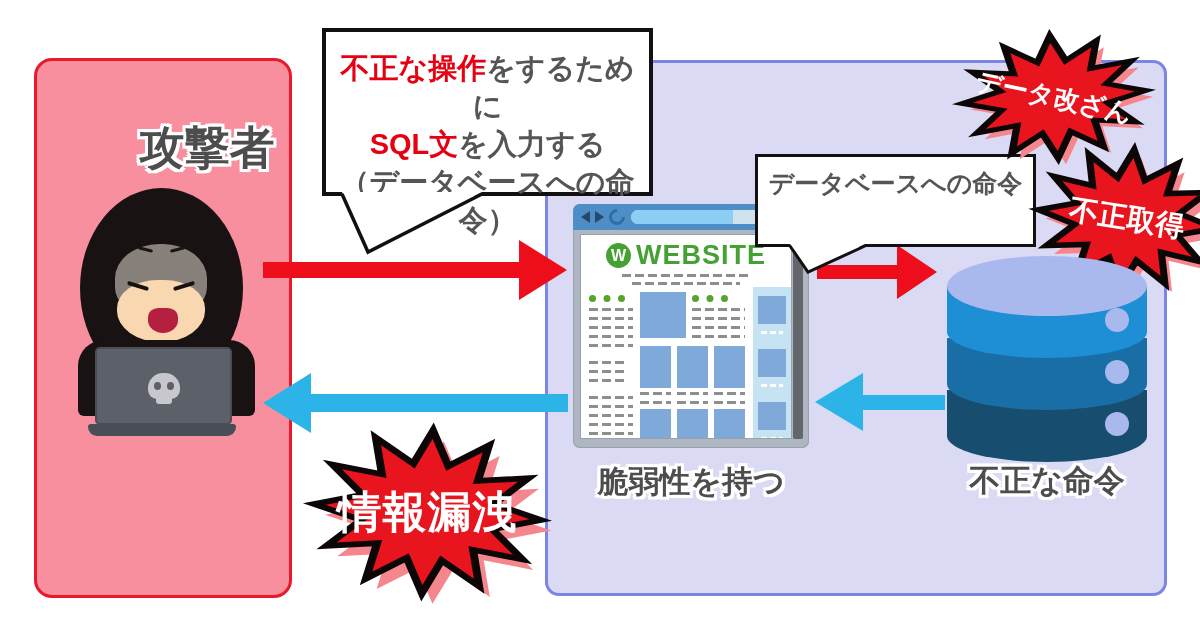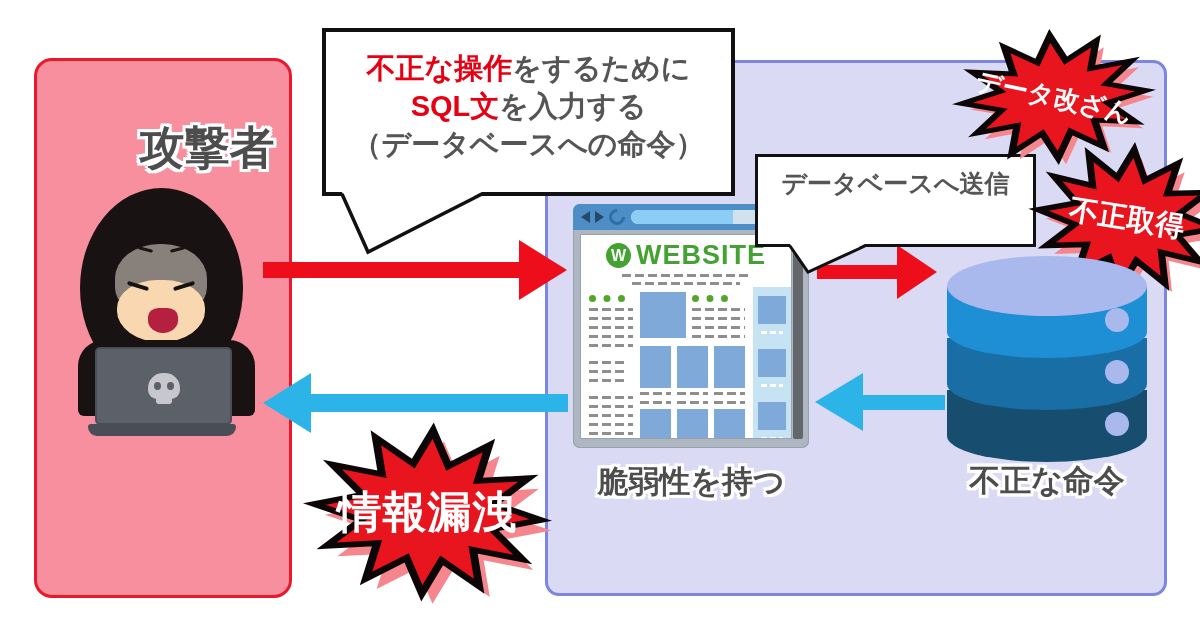--- a/index.html
+++ b/index.html
@@ -87,21 +87,21 @@
   #db>div{position:absolute;}
   .db-band{left:0;width:200px;height:72px;border-radius:0 0 50% 50%/0 0 26px 26px;}
   .db-b1{top:30px;background:#1e8fd4;z-index:3;}
   .db-b2{top:82px;background:#1a6ea6;z-index:2;}
   .db-b3{top:134px;background:#174e6f;z-index:1;}
   .db-top{left:0;top:0;width:200px;height:60px;background:#a9b8ed;border-radius:50%;z-index:4;}
   .db-dot{left:158px;width:24px;height:24px;background:#a9b8ed;border-radius:50%;z-index:5;}
   .db-d1{top:52px;} .db-d2{top:104px;} .db-d3{top:156px;}
   
   .bubble{position:absolute;background:#fff;box-sizing:border-box;text-align:center;font-weight:bold;color:#555555;}
-  #bubble-sql{left:322px;top:28px;width:413px;height:168px;border:4px solid #111;font-size:29px;line-height:38px;padding-top:17px;}
+  #bubble-sql{left:322px;top:28px;width:331px;height:168px;border:4px solid #111;font-size:29px;line-height:38px;padding-top:17px;}
   #bubble-send{left:755px;top:154px;width:281px;height:93px;border:3px solid #111;font-size:25px;line-height:34px;padding-top:9px;}
   .red-text{color:#e60012;}
   .tail{position:absolute;overflow:visible;}
   
   .burst{position:absolute;}
   .burst svg{position:absolute;left:0;top:0;width:100%;height:100%;overflow:visible;}
   .burst-label{position:absolute;left:0;top:0;width:100%;height:100%;display:flex;align-items:center;justify-content:center;
     color:#ffffff;font-weight:bold;white-space:nowrap;}
   #burst-tamper{left:955px;top:31px;width:198px;height:132px;}
   #burst-tamper .burst-label{font-size:26px;transform:rotate(12deg);}
@@ -243,21 +243,21 @@
   <div><span class="red-text">不正な操作</span><span>をするために</span></div>
   <div><span class="red-text">SQL文</span><span>を入力する</span></div>
   <div>（データベースへの命令）</div>
 </div>
 <svg class="tail" style="left:330px;top:192px;" width="160" height="64">
   <polygon points="12,0 152,0 38,60" fill="#ffffff"></polygon>
   <path d="M12,2 L38,60 L152,2" fill="none" stroke="#111" stroke-width="3.5"></path>
 </svg>
 
 <div class="bubble" id="bubble-send">
-  <div>データベースへ送信</div>
+  <div>データベースへの命令</div>
 </div>
 <svg class="tail" style="left:780px;top:244px;" width="100" height="32">
   <polygon points="10,0 85,0 28,28" fill="#ffffff"></polygon>
   <path d="M10,2 L28,28 L85,2" fill="none" stroke="#111" stroke-width="3"></path>
 </svg>
 
 <div class="burst" id="burst-tamper">
   <svg viewBox="-108 -108 216 216" preserveAspectRatio="none" style="transform:rotate(-4deg);">
     <polygon points="100,0 58,15.5 86.6,50 42.4,42.4 50,86.6 15.5,58 0,100 -15.5,58 -50,86.6 -42.4,42.4 -86.6,50 -58,15.5 -100,0 -58,-15.5 -86.6,-50 -42.4,-42.4 -50,-86.6 -15.5,-58 0,-100 15.5,-58 50,-86.6 42.4,-42.4 86.6,-50 58,-15.5" fill="#f5868e" transform="translate(8,11)"></polygon>
     <polygon points="100,0 58,15.5 86.6,50 42.4,42.4 50,86.6 15.5,58 0,100 -15.5,58 -50,86.6 -42.4,42.4 -86.6,50 -58,15.5 -100,0 -58,-15.5 -86.6,-50 -42.4,-42.4 -50,-86.6 -15.5,-58 0,-100 15.5,-58 50,-86.6 42.4,-42.4 86.6,-50 58,-15.5" fill="#e8141e" stroke="#0d0606" stroke-width="8"></polygon>

